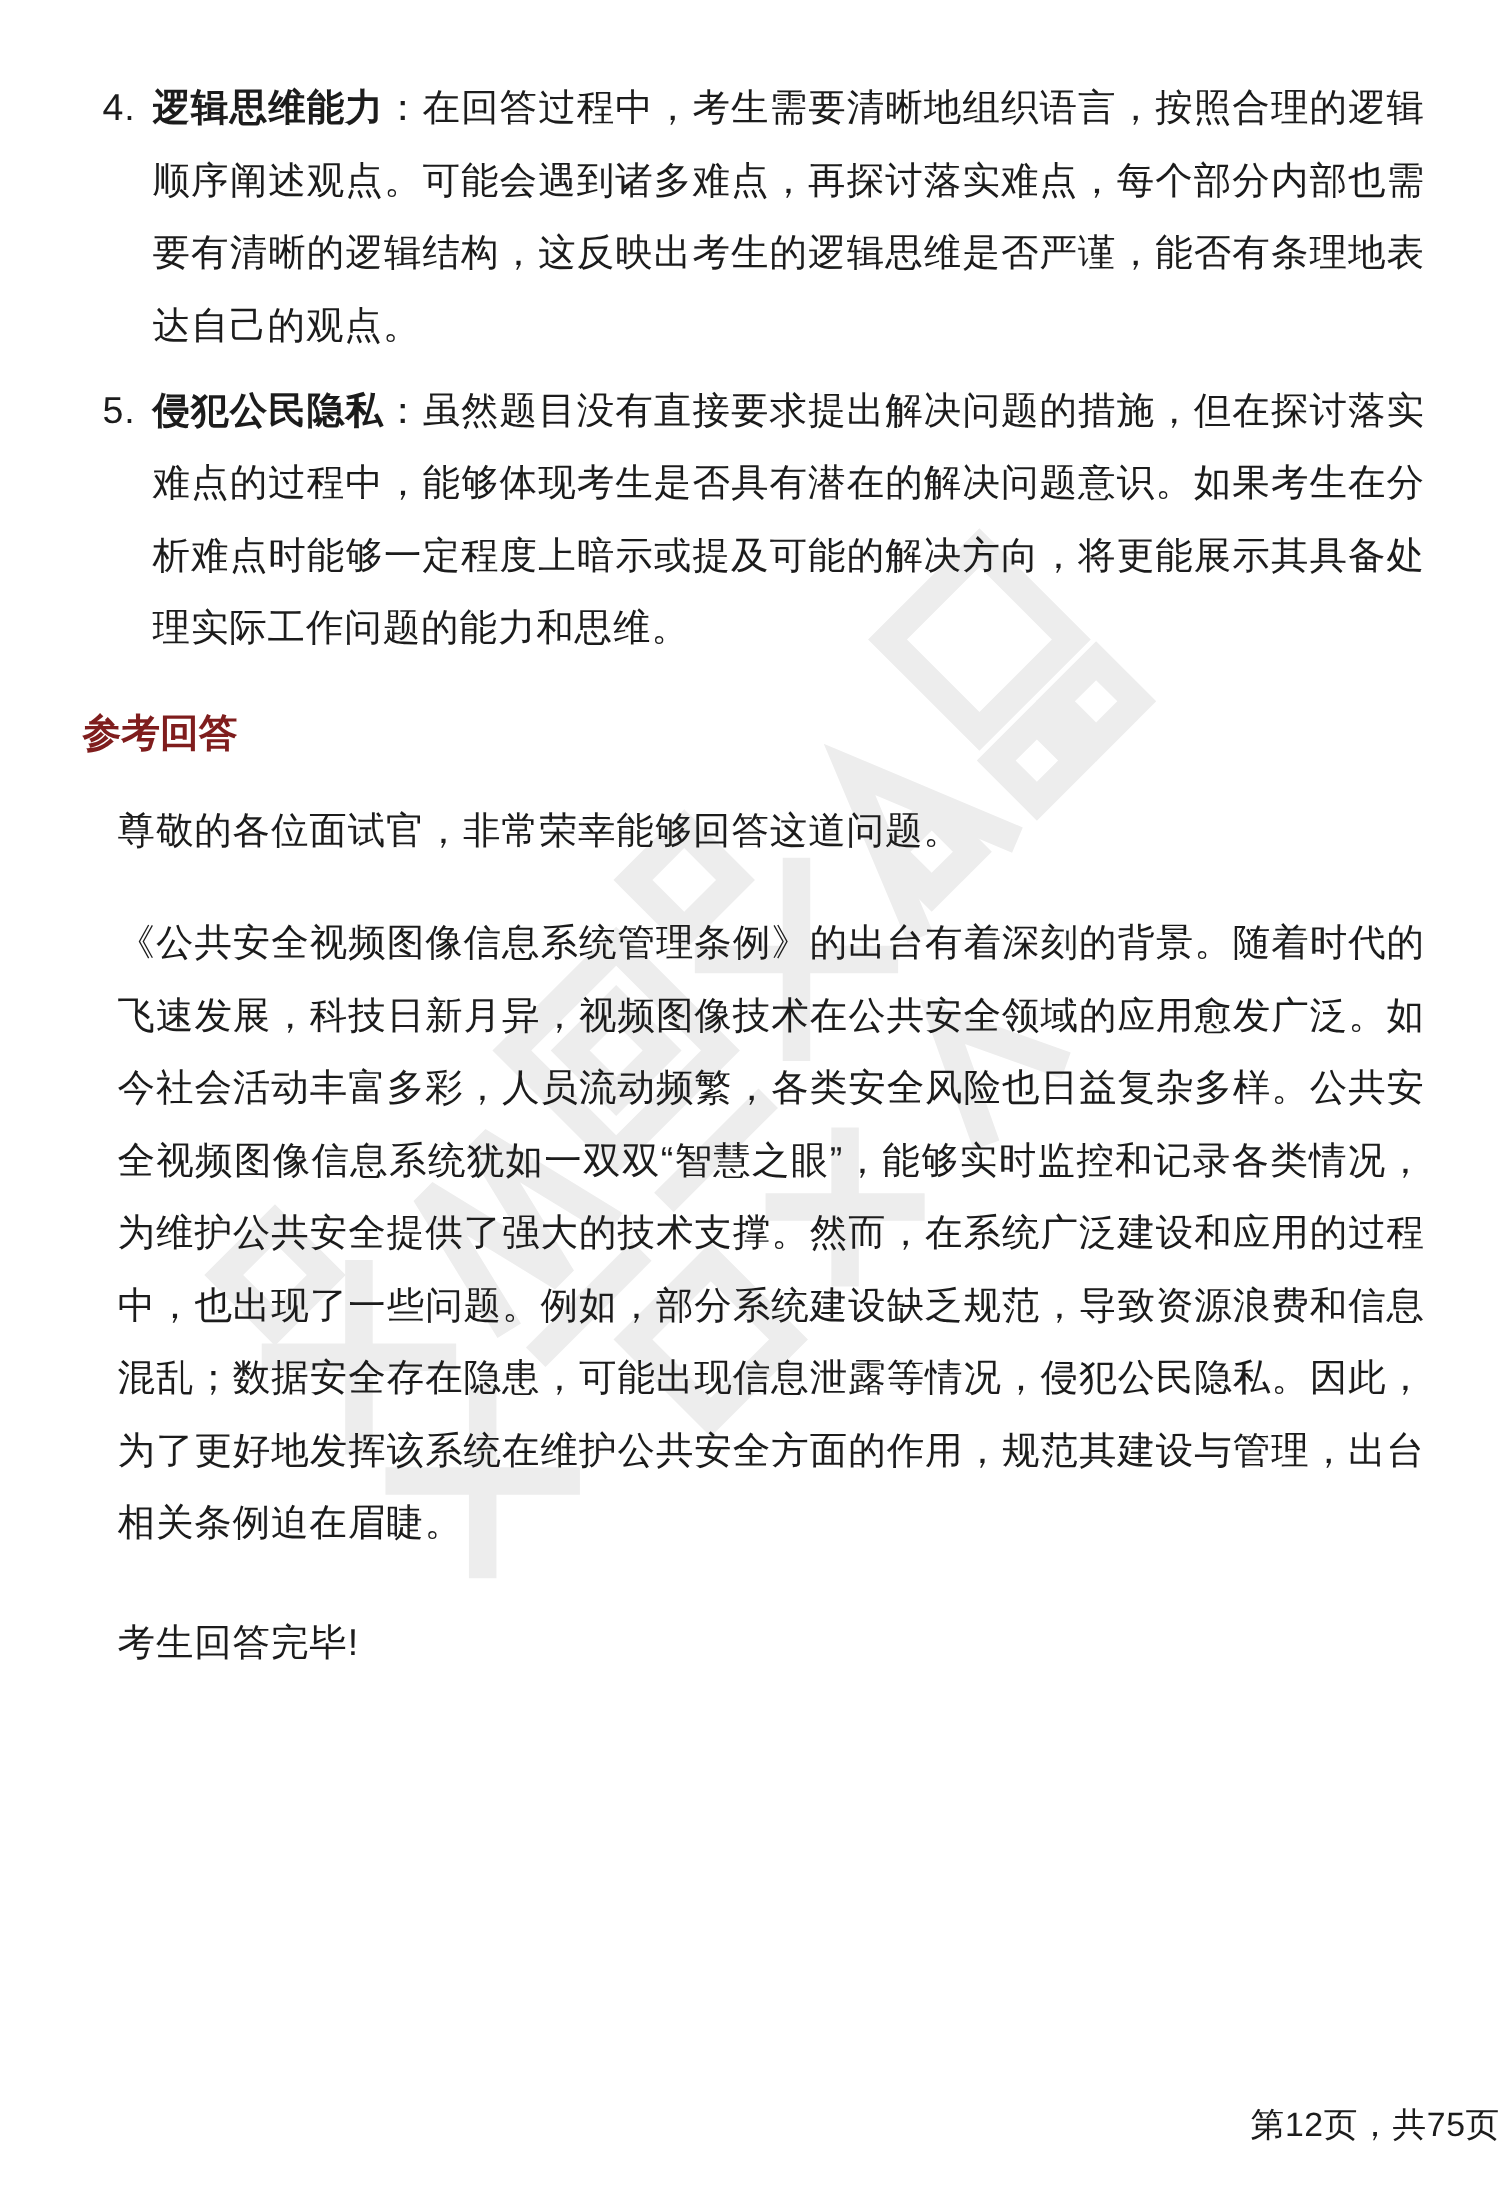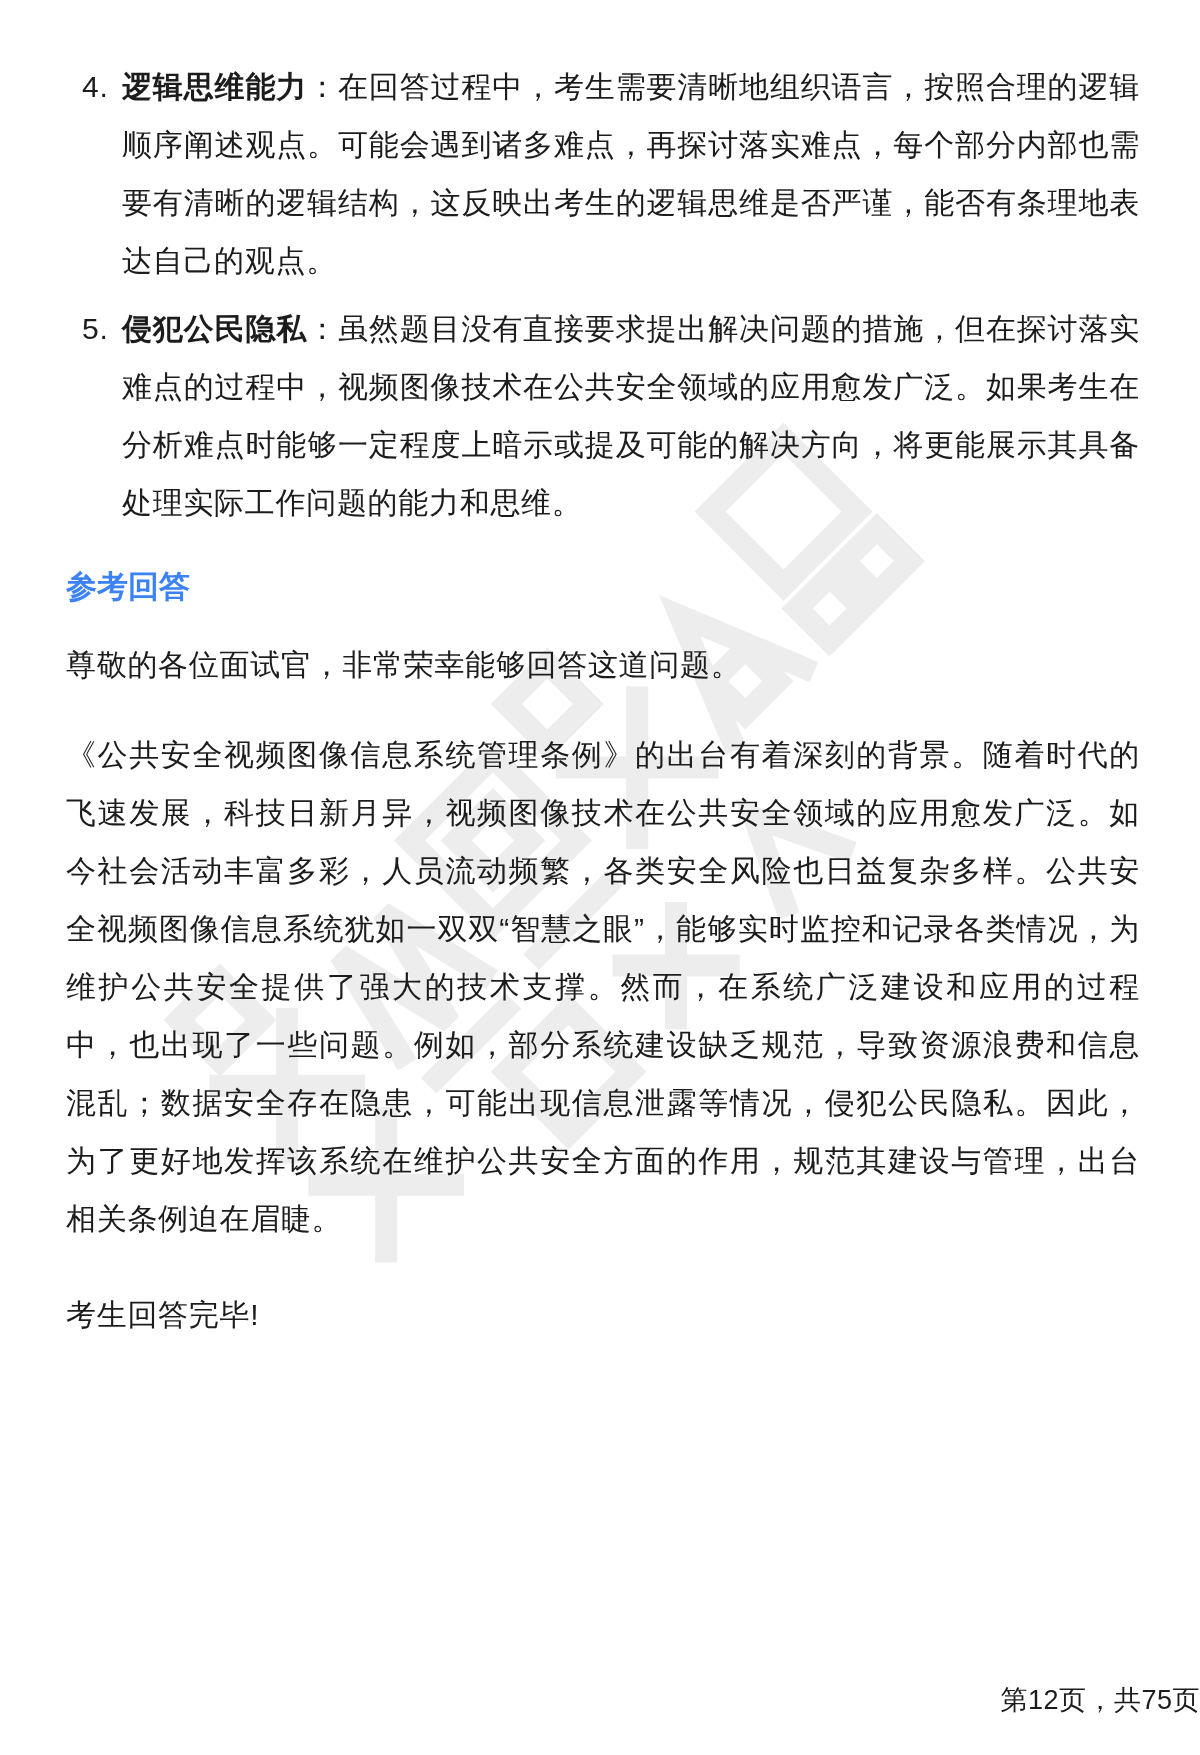--- a/index.html
+++ b/index.html
@@ -28,35 +28,36 @@
   .content {
     position: relative;
     z-index: 1;
     padding: 58px 60px 0 66px;
   }
   .doc-text {
     font-size: 30px;
     line-height: 58px;
     letter-spacing: 0.7px;
     text-align: justify;
+    margin-left: 28px;
   }
 
   .num-list { margin: 0; }
   .list-item { display: flex; margin-bottom: 10px; }
   .item-number {
     flex: 0 0 56px;
     width: 56px;
     box-sizing: border-box;
     padding-left: 16px;
   }
   .item-body { flex: 1; }
   .item-term { font-weight: 700; margin-top: 44px; }
 
   .ref-heading {
-    color: #3b82f6;
+    color: #7f1d1d;
     font-weight: 700;
     font-size: 31px;
     line-height: 58px;
     margin: 26px 0 0 0;
   }
 
   p { margin: 0; }
   .para-1 { margin-top: 20px; }
   .para-2 { margin-top: 32px; }
   .para-3 { margin-top: 44px; }
@@ -114,21 +115,21 @@
 
   <div class="num-list doc-text">
 
     <div class="list-item">
       <span class="item-number">4.</span>
       <span class="item-body"><b class="item-term">逻辑思维能力</b><span>：在回答过程中，考生需要清晰地组织语言，按照合理的逻辑顺序阐述观点。可能会遇到诸多难点，再探讨落实难点，每个部分内部也需要有清晰的逻辑结构，这反映出考生的逻辑思维是否严谨，能否有条理地表达自己的观点。</span></span>
     </div>
 
     <div class="list-item">
       <span class="item-number">5.</span>
-      <span class="item-body"><b class="item-term">侵犯公民隐私</b><span>：虽然题目没有直接要求提出解决问题的措施，但在探讨落实难点的过程中，视频图像技术在公共安全领域的应用愈发广泛。如果考生在分析难点时能够一定程度上暗示或提及可能的解决方向，将更能展示其具备处理实际工作问题的能力和思维。</span></span>
+      <span class="item-body"><b class="item-term">侵犯公民隐私</b><span>：虽然题目没有直接要求提出解决问题的措施，但在探讨落实难点的过程中，能够体现考生是否具有潜在的解决问题意识。如果考生在分析难点时能够一定程度上暗示或提及可能的解决方向，将更能展示其具备处理实际工作问题的能力和思维。</span></span>
     </div>
 
   </div>
 
   <h2 class="ref-heading">参考回答</h2>
 
   <p class="doc-text para-1">尊敬的各位面试官，非常荣幸能够回答这道问题。</p>
   <p class="doc-text para-2">《公共安全视频图像信息系统管理条例》的出台有着深刻的背景。随着时代的飞速发展，科技日新月异，视频图像技术在公共安全领域的应用愈发广泛。如今社会活动丰富多彩，人员流动频繁，各类安全风险也日益复杂多样。公共安全视频图像信息系统犹如一双双“智慧之眼”，能够实时监控和记录各类情况，为维护公共安全提供了强大的技术支撑。然而，在系统广泛建设和应用的过程中，也出现了一些问题。例如，部分系统建设缺乏规范，导致资源浪费和信息混乱；数据安全存在隐患，可能出现信息泄露等情况，侵犯公民隐私。因此，为了更好地发挥该系统在维护公共安全方面的作用，规范其建设与管理，出台相关条例迫在眉睫。</p>
   <p class="doc-text para-4">考生回答完毕!</p>
 

